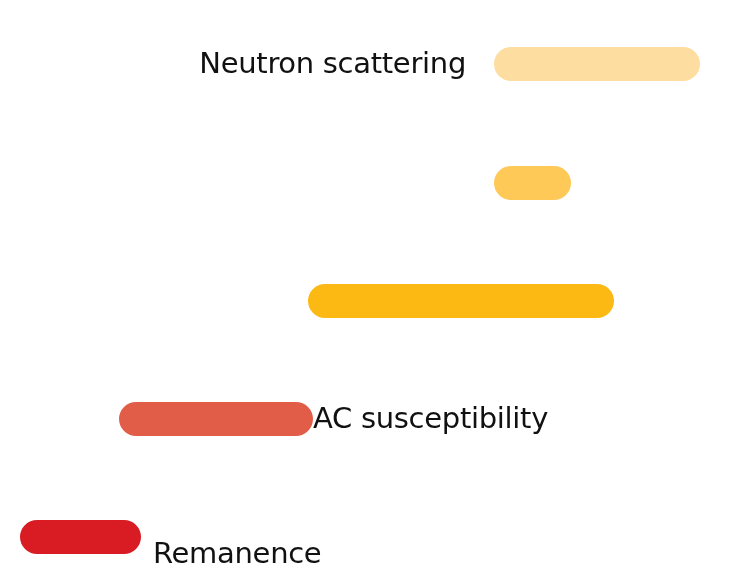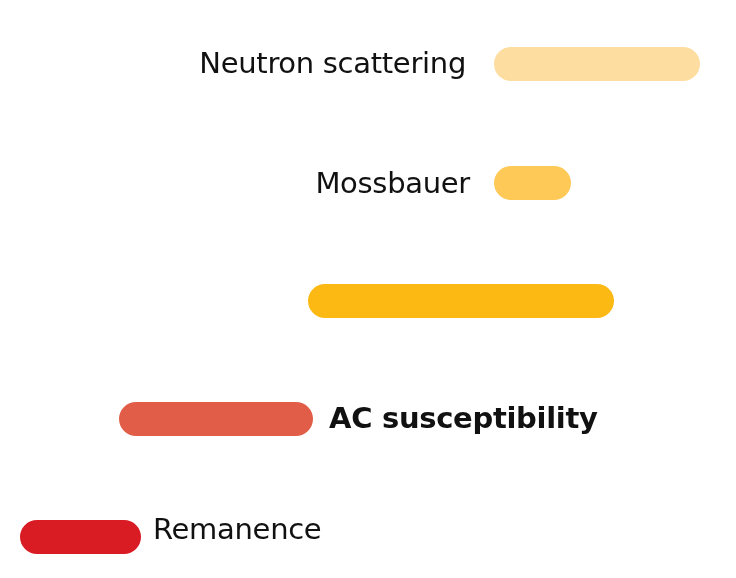--- a/index.html
+++ b/index.html
@@ -12,24 +12,23 @@
     .label.left { text-align: right; }
   </style>
 </head>
 <body>
 
 <div class="chart">
 
   <div class="label left" style="right:270px; top:46px;">Neutron scattering</div>
   <div class="bar" style="left:494px; width:206px; top:47px; background:#FDDDA0;"></div>
 
-  <div class="label left" style="right:266px; top:166px;">Mossbauer</div>
   <div class="bar" style="left:494px; width:77px; top:166px; background:#FEC957;"></div>
 
   <div class="bar" style="left:308px; width:306px; top:284px; background:#FDB913;"></div>
 
   <div class="bar" style="left:119px; width:194px; top:402px; background:#E25D48;"></div>
-  <div class="label" style="left:329px; top:401px;font-weight:bold;">AC susceptibility</div>
+  <div class="label" style="left:313px; top:401px;">AC susceptibility</div>
 
   <div class="bar" style="left:20px; width:121px; top:520px; background:#D91B24;"></div>
-  <div class="label" style="left:153px; top:512px;">Remanence</div>
+  <div class="label" style="left:153px; top:536px;">Remanence</div>
 
 </div>
 
 </body></html>

